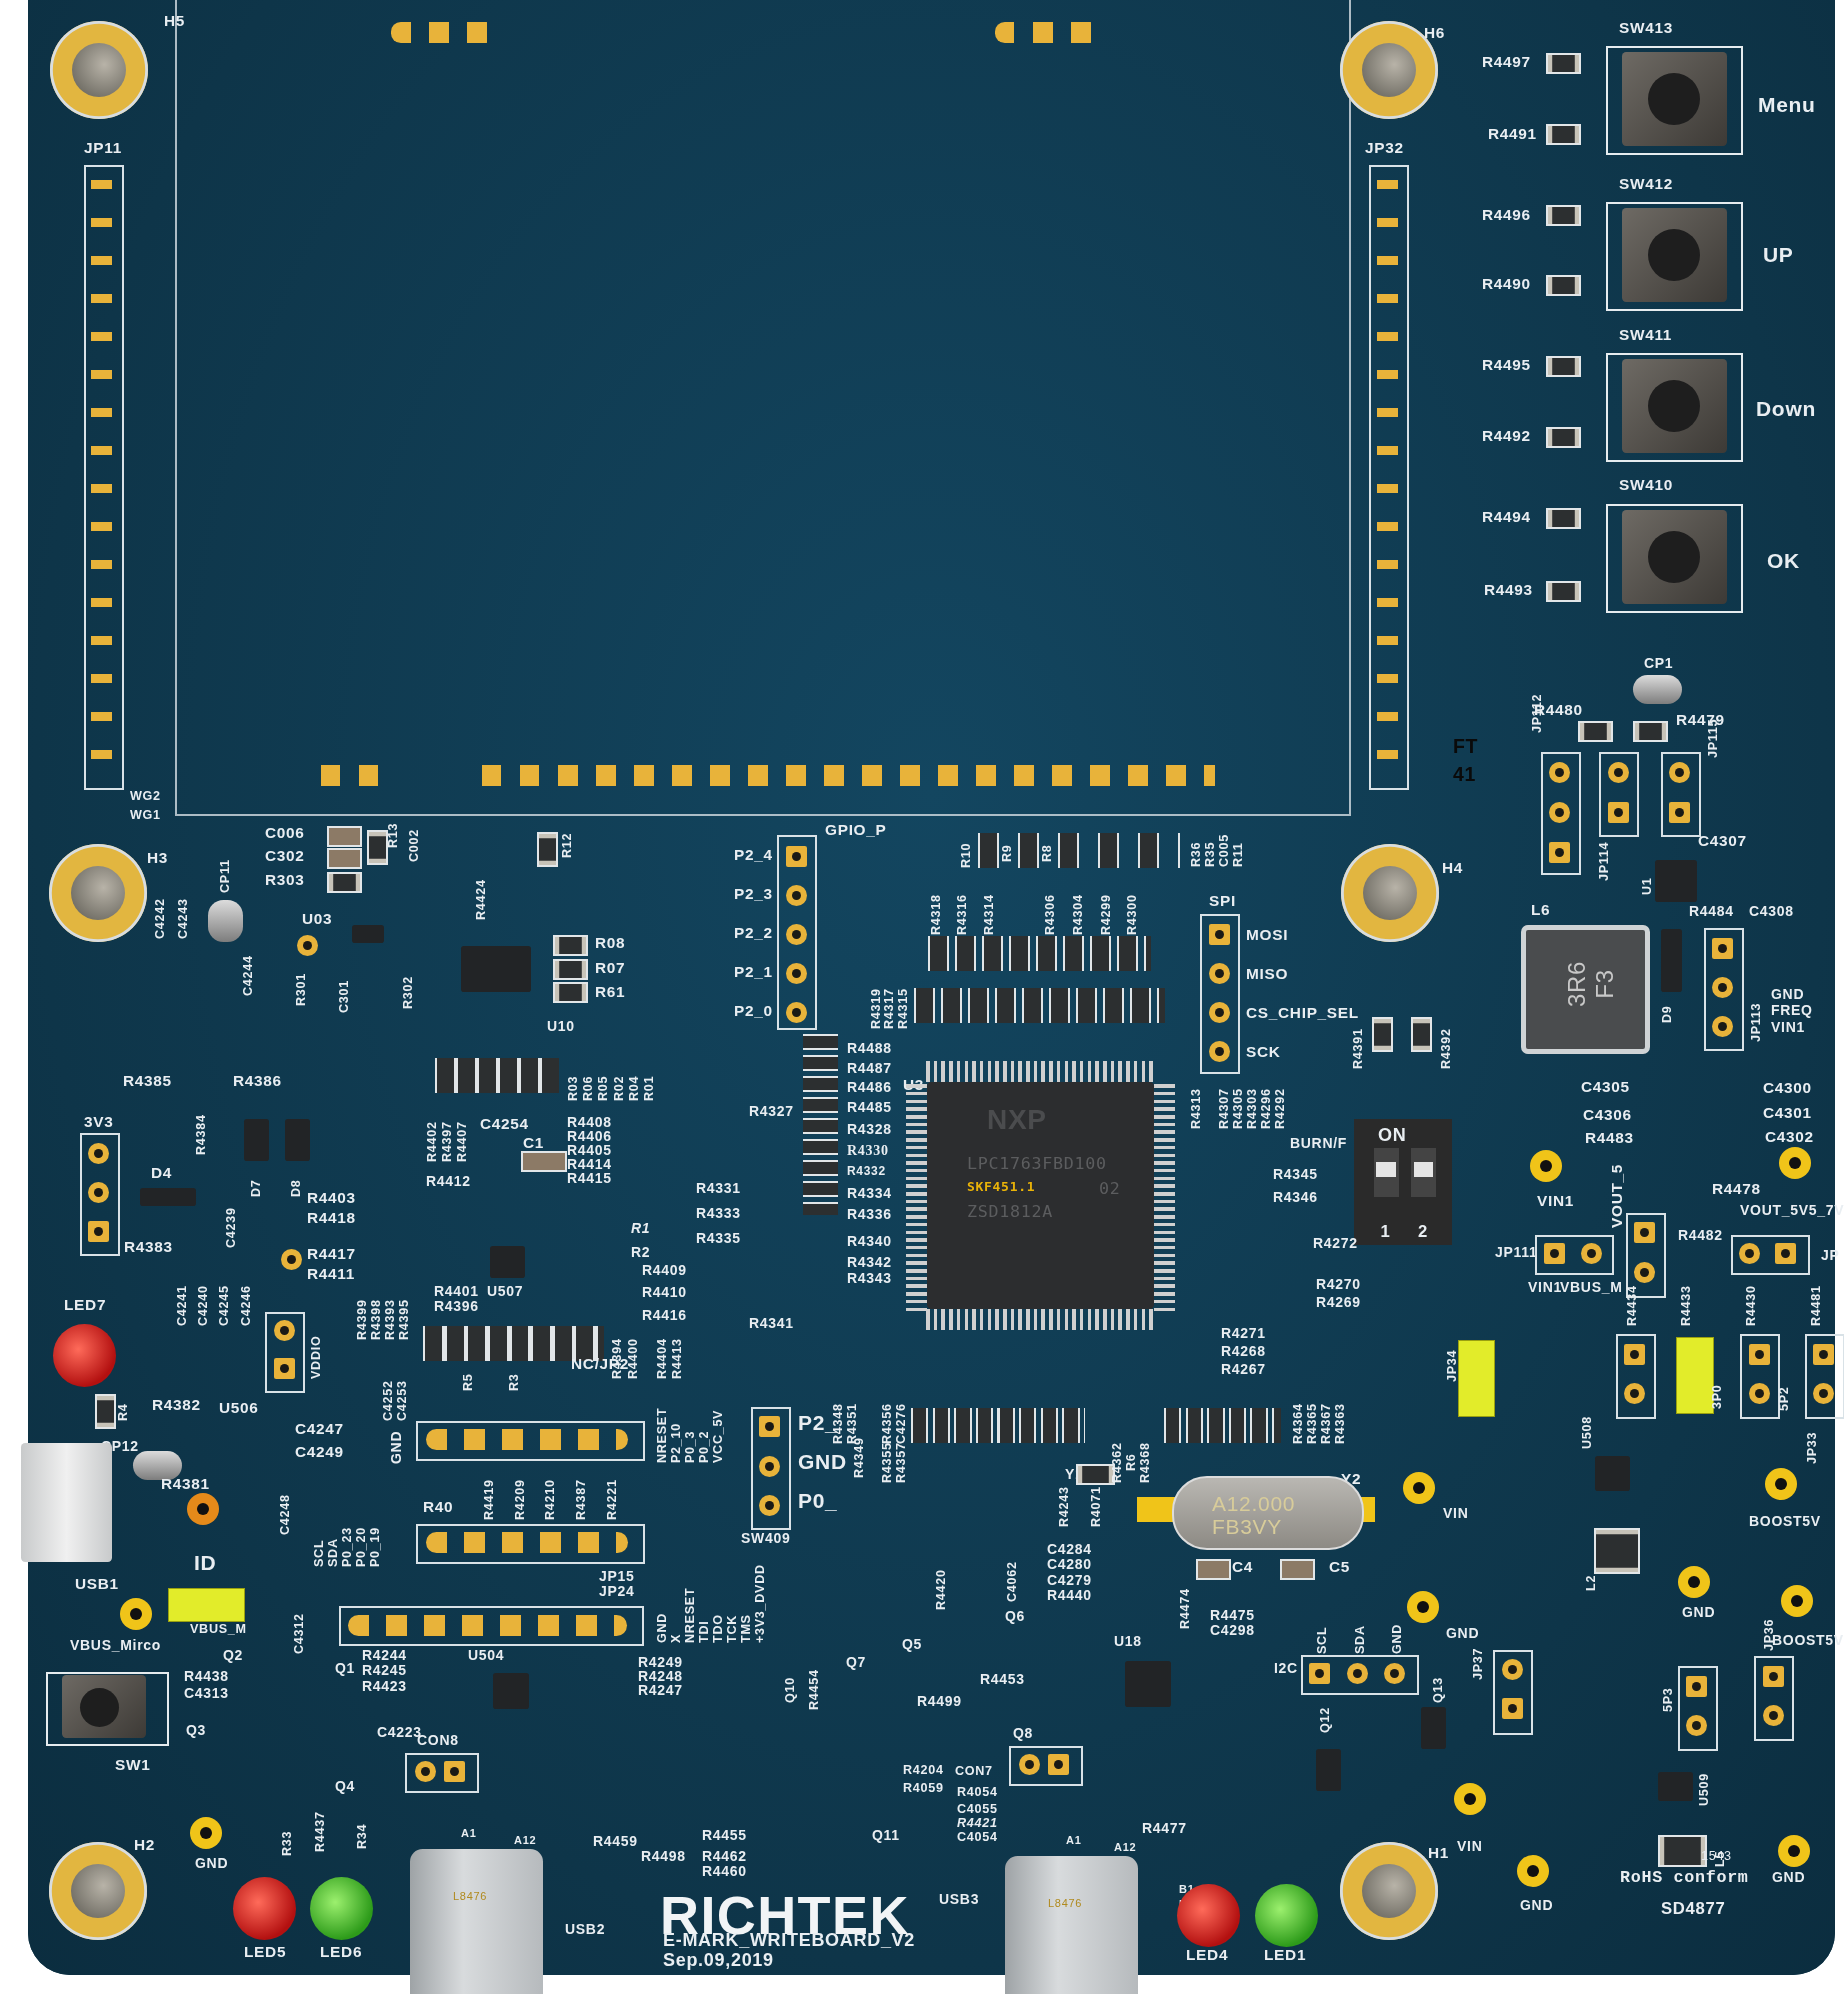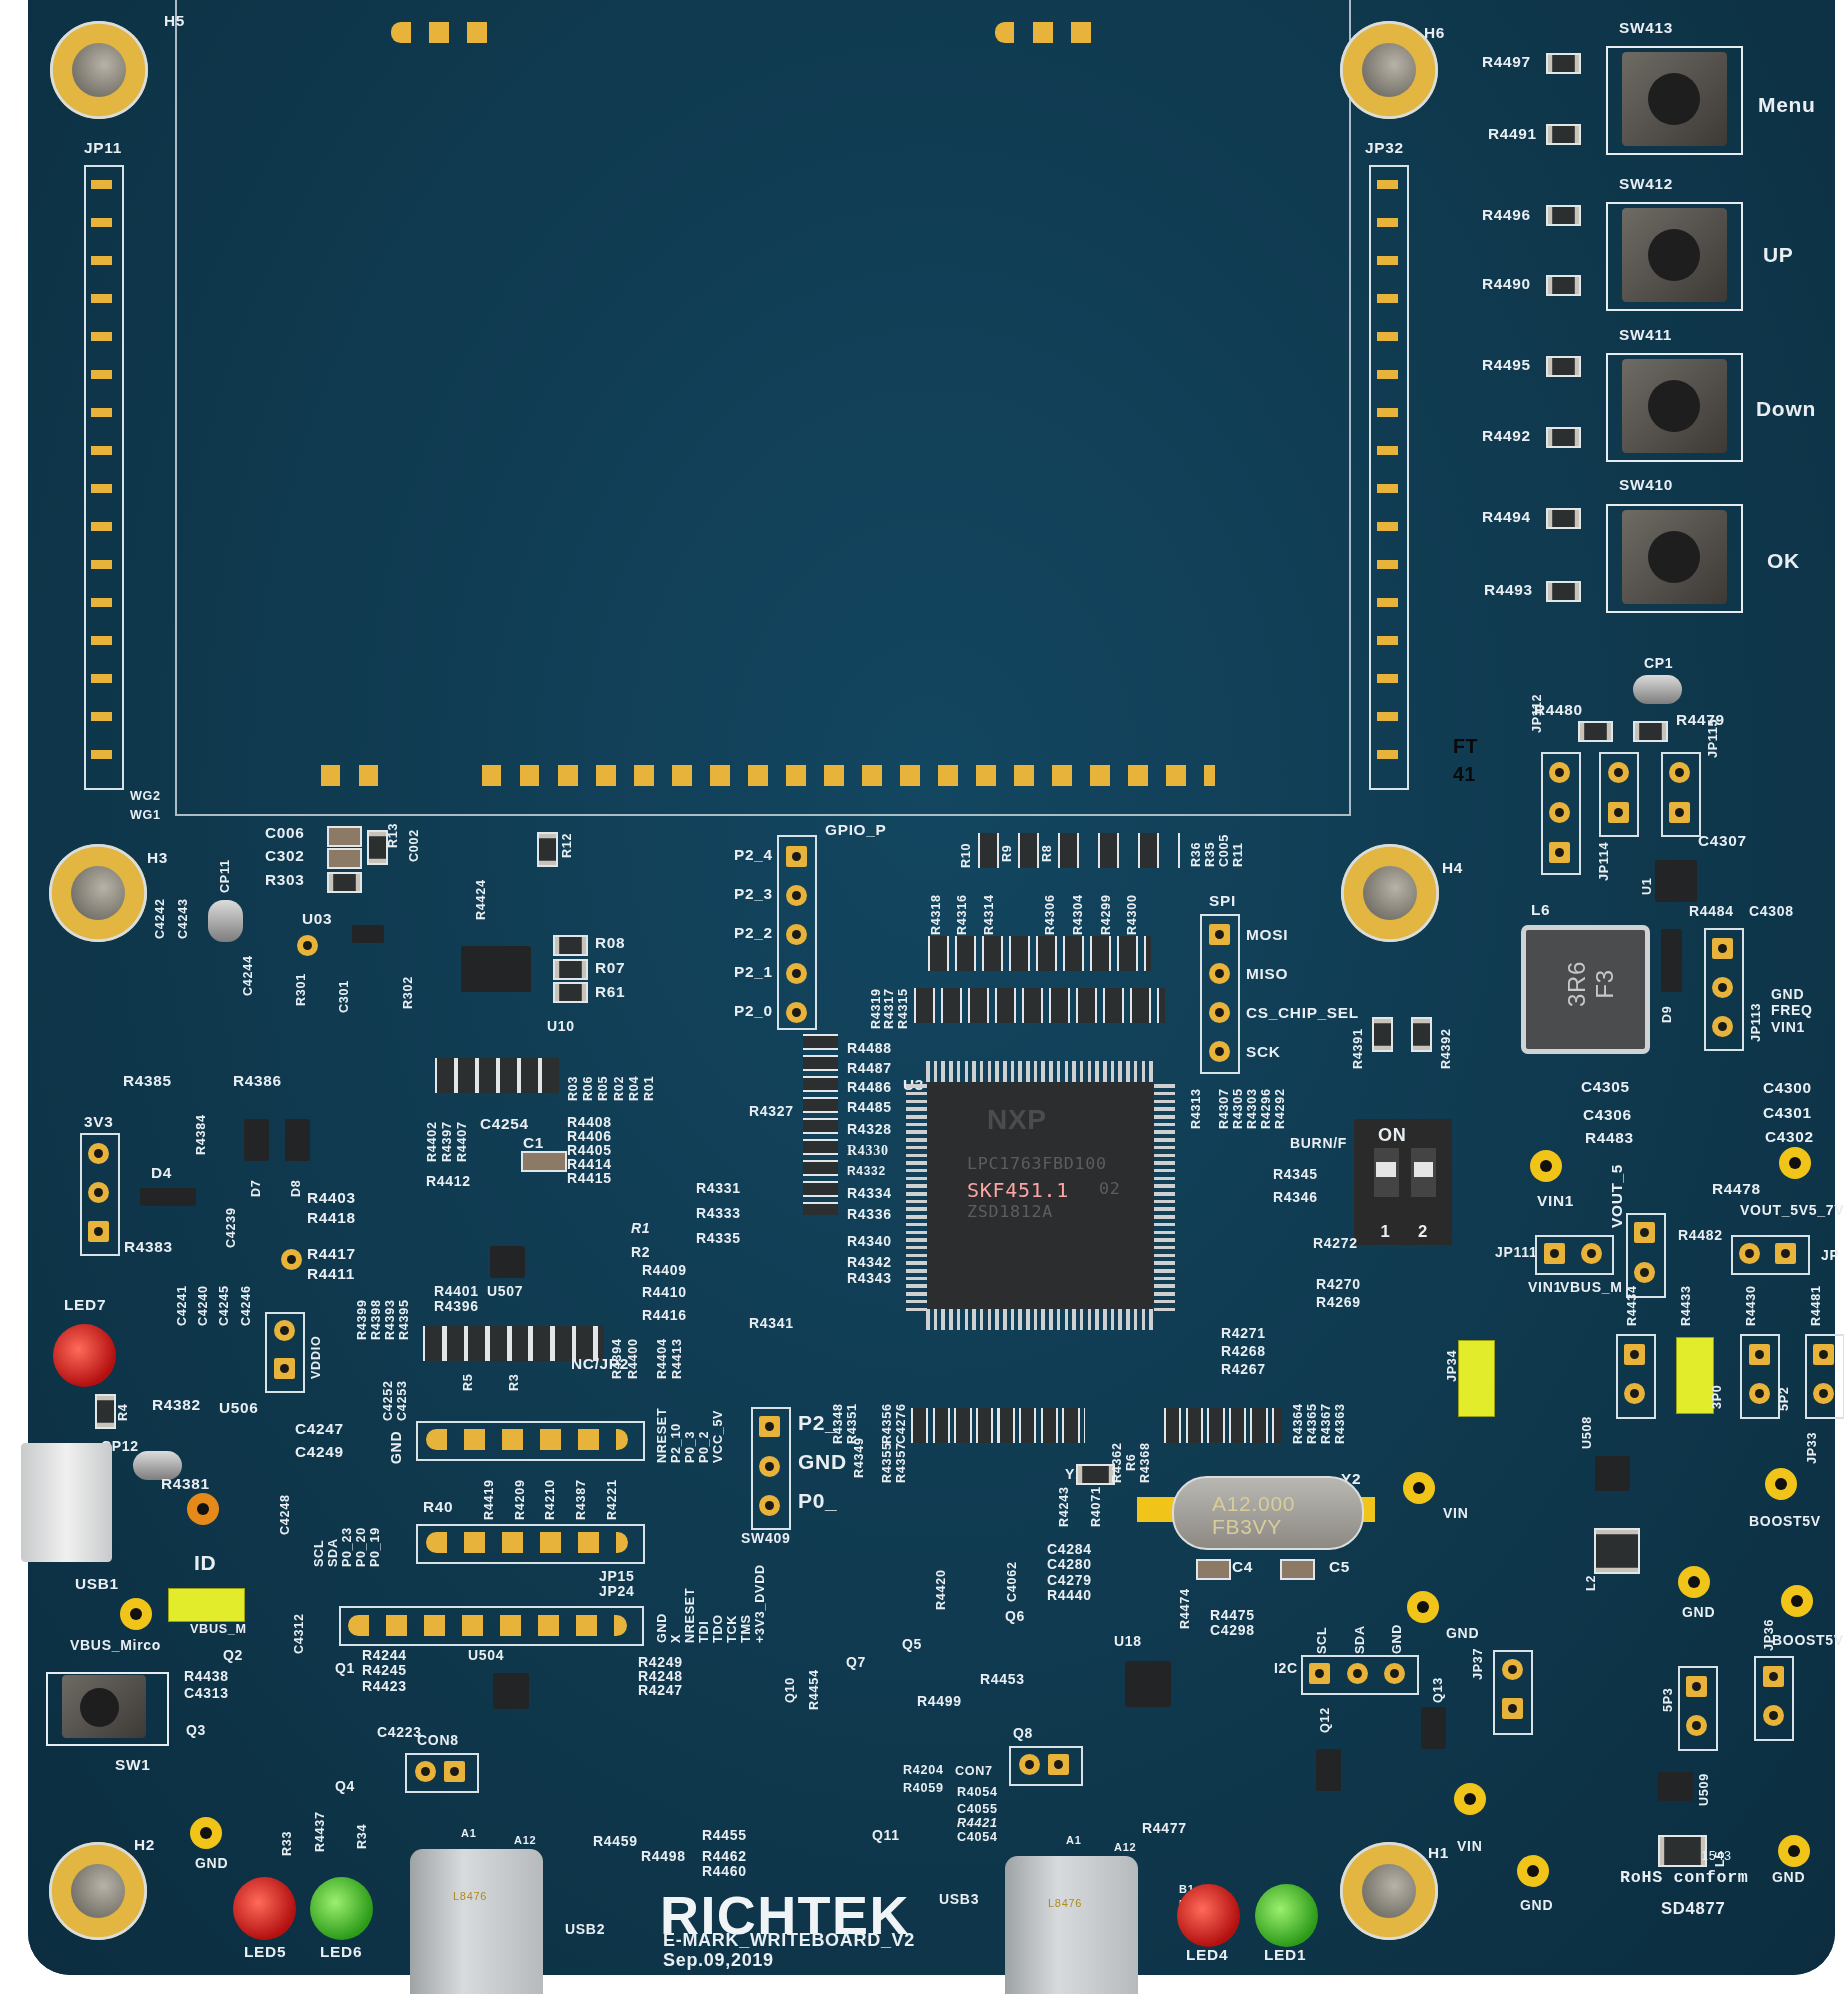--- a/index.html
+++ b/index.html
@@ -572,21 +572,21 @@
 
   <span class="silk" style="left:875px;top:1077px;">U3</span>
   <div class="qfp" style="left:878px;top:1061px;width:269px;height:269px;background:transparent;">
     <div class="pins-t" style="top:0;"></div>
     <div class="pins-b" style="bottom:0;"></div>
     <div class="pins-l" style="left:0;"></div>
     <div class="pins-r" style="right:0;"></div>
     <div class="abs" style="left:21px;top:21px;width:227px;height:227px;background:#2c2d2f;border-radius:4.2px;">
       <span class="silk" style="left:60px;top:24px;font-size:28px;color:#4b4c4e;">NXP</span>
       <span class="silk" style="left:40px;top:73px;font-size:16.7px;color:#5c5d5f;font-weight:normal;font-family:'DejaVu Sans Mono',monospace;">LPC1763FBD100</span>
-      <span class="silk" style="left:40px;top:98px;font-size:20px;color:#fca5a5;font-weight:normal;font-family:'DejaVu Sans Mono',monospace;">SKF451.1</span>
+      <span class="silk" style="left:40px;top:98px;font-size:13px;color:#eab308;font-weight:bold;font-family:'DejaVu Sans Mono',monospace;">SKF451.1</span>
       <span class="silk" style="left:172px;top:98px;font-size:16.7px;color:#5c5d5f;font-weight:normal;font-family:'DejaVu Sans Mono',monospace;">02</span>
       <span class="silk" style="left:40px;top:121px;font-size:16.7px;color:#5c5d5f;font-weight:normal;font-family:'DejaVu Sans Mono',monospace;">ZSD1812A</span>
     </div>
   </div>
 
   <span class="silk v" style="left:1324px;top:1069px;font-size:12.6px;">R4391</span>
   <span class="silk v" style="left:1412px;top:1069px;font-size:12.6px;">R4392</span>
   <div class="smd vt" style="left:1344px;top:1017px;"></div>
   <div class="smd vt" style="left:1383px;top:1017px;"></div>
   <span class="silk" style="left:1262px;top:1136px;font-size:14px;">BURN/F</span>

